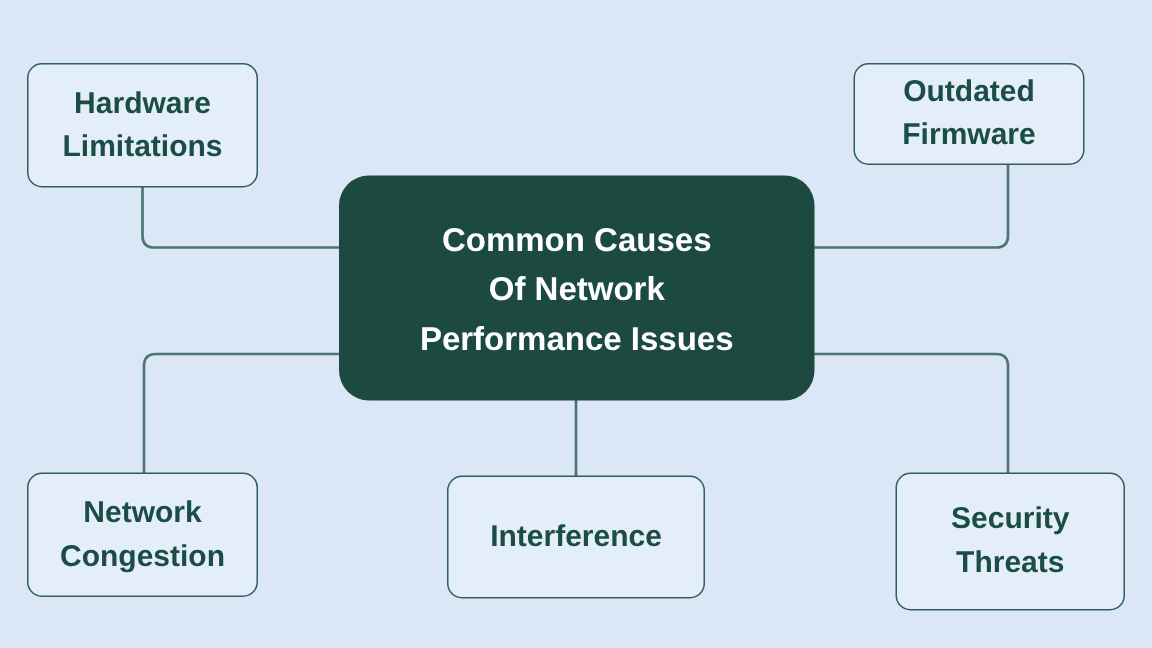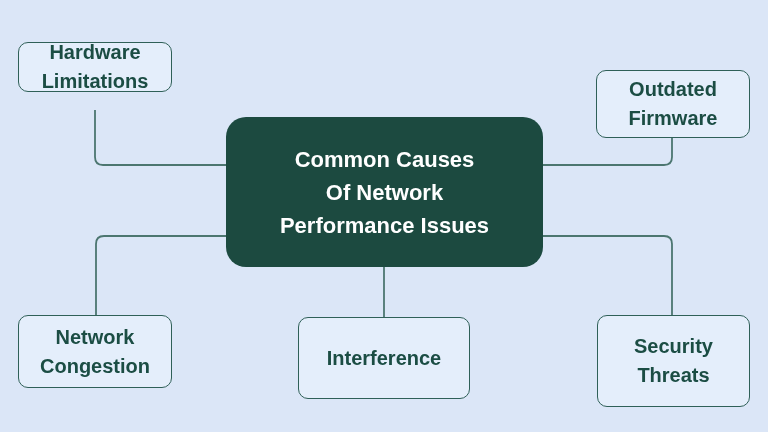--- a/index.html
+++ b/index.html
@@ -43,24 +43,24 @@
     box-sizing: border-box;
   }
   .node.center {
     background: #1c4a40;
     border: none;
     border-radius: 20px;
     color: #ffffff;
     font-size: 22px;
     line-height: 1.5;
   }
-  #node-hardware     { left: 18px;  top: 42px;  width: 154px; height: 50px; }
-  #node-firmware     { left: 596px; top: 42px;  width: 154px; height: 68px; margin-top: 28px; }
+  #node-hardware     { left: 18px;  top: 42px;  width: 154px; height: 83px; }
+  #node-firmware     { left: 569px; top: 42px;  width: 154px; height: 68px; }
   #node-center       { left: 226px; top: 117px; width: 317px; height: 150px; border-radius: 20px; }
-  #node-congestion   { left: 18px;  top: 315px; width: 154px; height: 73px; text-align: center; }
+  #node-congestion   { left: 18px;  top: 315px; width: 154px; height: 83px; text-align: center; }
   #node-interference { left: 298px; top: 317px; width: 172px; height: 82px; }
   #node-security     { left: 597px; top: 315px; width: 153px; height: 92px; }
 </style>
 </head>
 <body>
 
 <div class="canvas">
 
   <svg class="connectors" viewBox="0 0 768 432" xmlns="http://www.w3.org/2000/svg">
     <path d="M 95 110 V 157 Q 95 165 103 165 H 227"></path>

